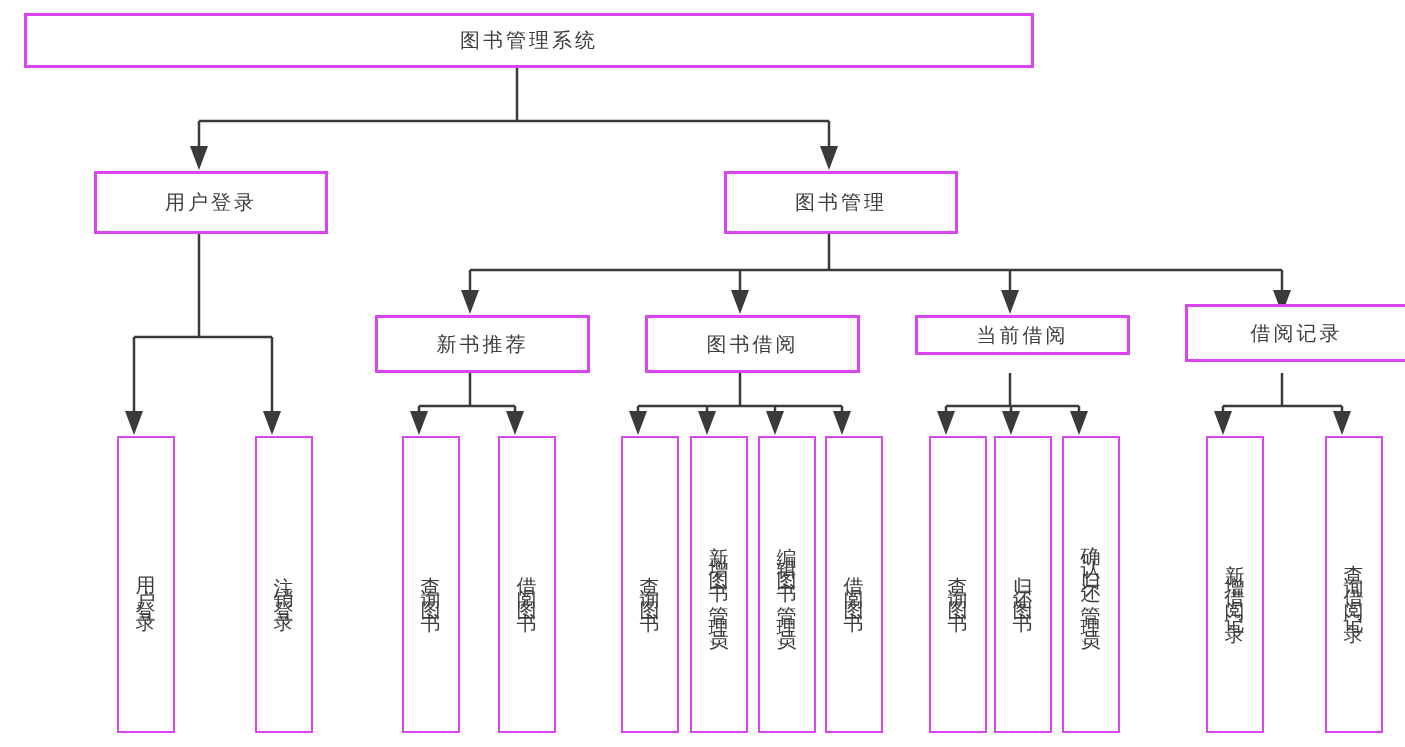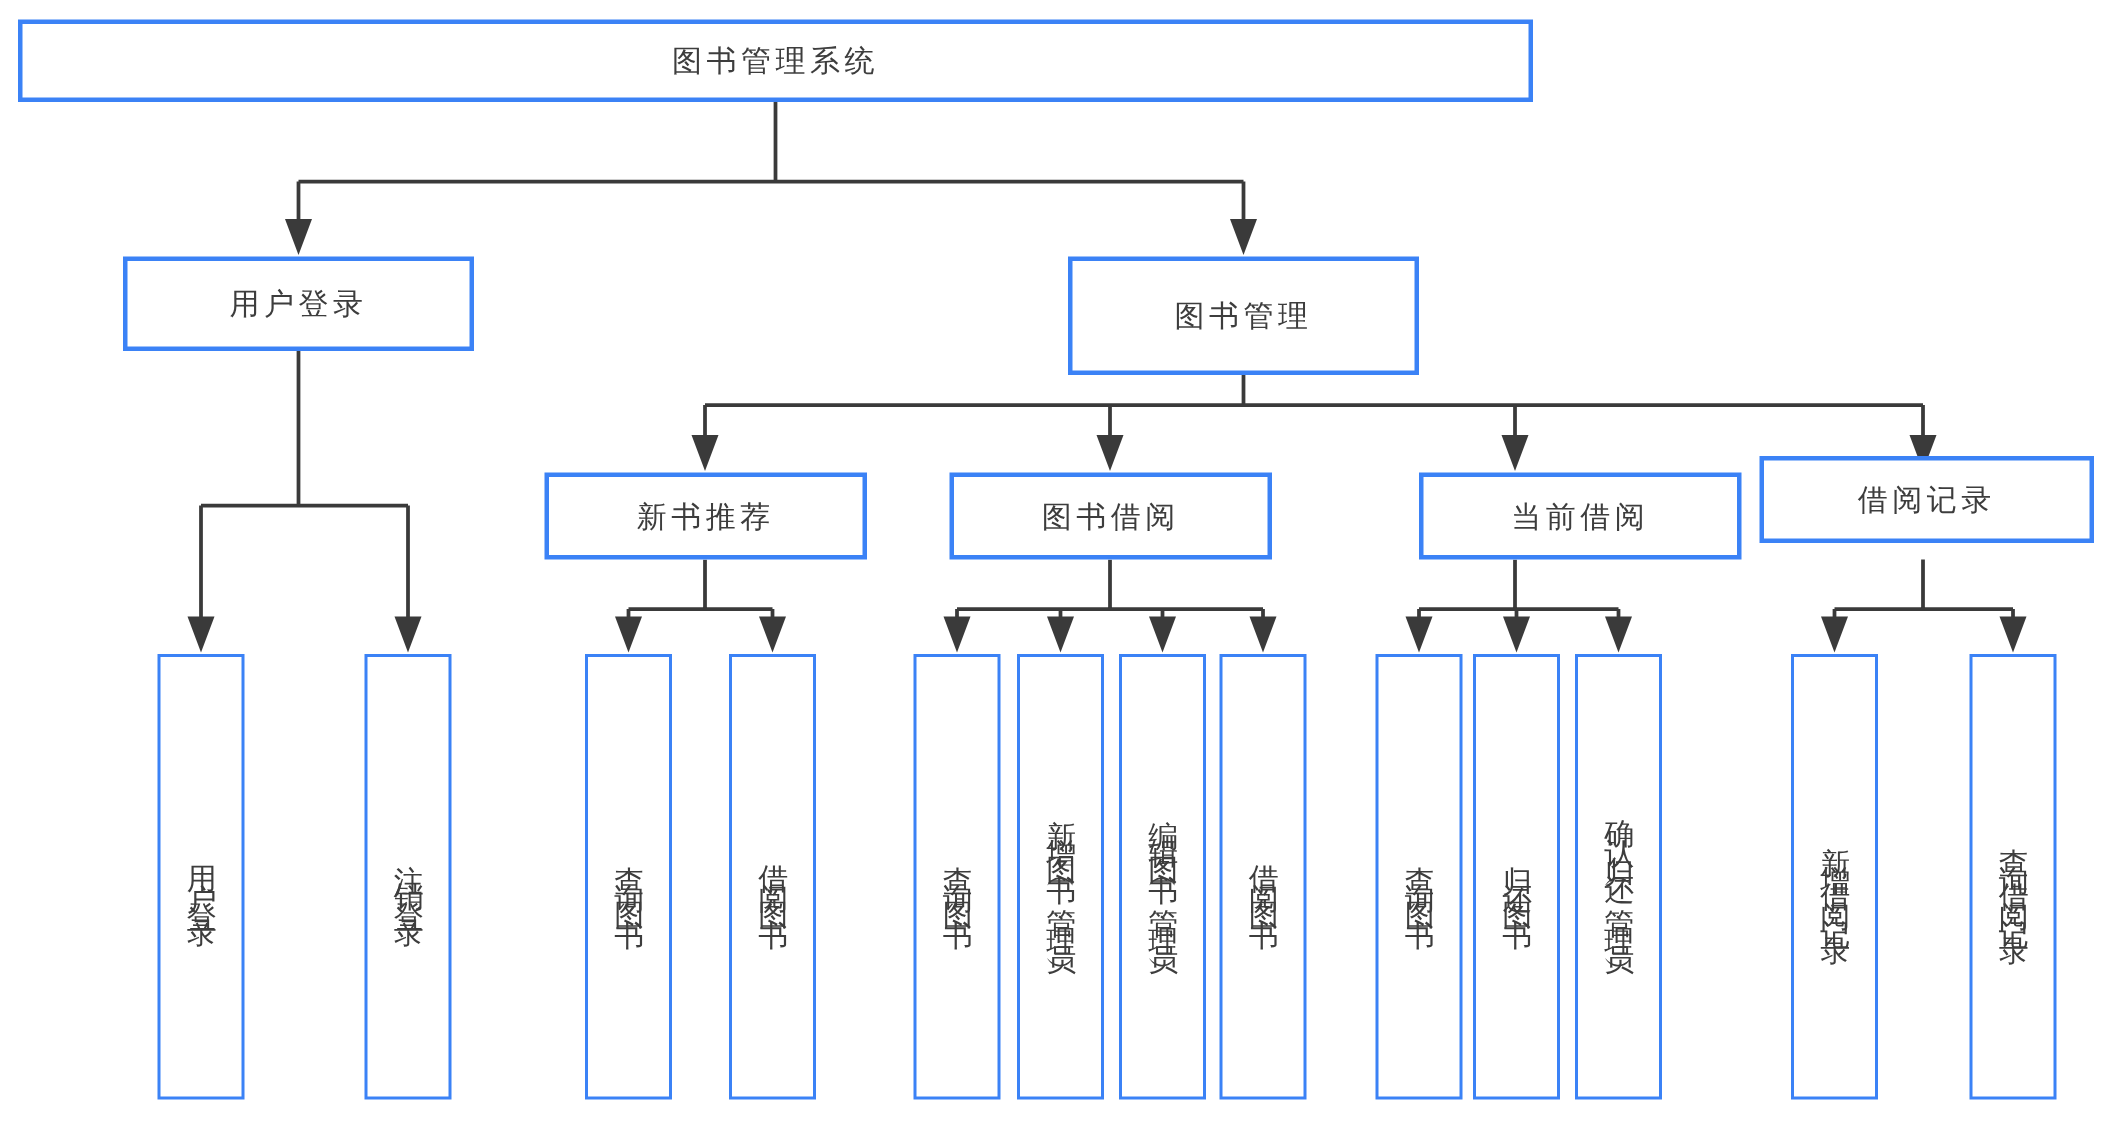--- a/index.html
+++ b/index.html
@@ -14,26 +14,27 @@
   .connectors {
     position: absolute;
     left: 0; top: 0;
     width: 1405px; height: 747px;
     z-index: 1;
   }
   .node {
     position: absolute;
     box-sizing: border-box;
     background: #ffffff;
-    border: 3px solid #3b82f6;
+    border: 3px solid #d946ef;
     color: #3d3d3d;
     display: flex;
     align-items: center;
     justify-content: center;
     z-index: 2;
+    margin-left: 12px;
   }
   .h-node {
     font-size: 20px;
     letter-spacing: 3px;
     white-space: nowrap;
   }
   .leaf {
     border-width: 2.5px;
     writing-mode: vertical-rl;
     text-orientation: mixed;
@@ -86,25 +87,25 @@
       <polygon points="1002,411 1020,411 1011,435"></polygon>
       <polygon points="1070,411 1088,411 1079,435"></polygon>
       <polygon points="1214,411 1232,411 1223,435"></polygon>
       <polygon points="1333,411 1351,411 1342,435"></polygon>
     </g>
   </svg>
 
   <div class="node h-node" style="left:12px; top:13px; width:1010px; height:55px;">图书管理系统</div>
 
   <div class="node h-node" style="left:82px; top:171px; width:234px; height:63px;">用户登录</div>
-  <div class="node h-node" style="left:712px; top:171px; width:234px; height:79px;">图书管理</div>
+  <div class="node h-node" style="left:712px; top:171px; width:234px; height:63px;">图书管理</div>
 
   <div class="node h-node" style="left:633px; top:315px; width:215px; height:58px;">图书借阅</div>
   <div class="node h-node" style="left:363px; top:315px; width:215px; height:58px;">新书推荐</div>
-  <div class="node h-node" style="left:946px; top:315px; width:215px; height:58px;">当前借阅</div>
+  <div class="node h-node" style="left:903px; top:315px; width:215px; height:40px;">当前借阅</div>
   <div class="node h-node" style="left:1173px; top:304px; width:223px; height:58px;">借阅记录</div>
 
   <div class="node leaf" style="left:105px; top:436px; width:58px; height:297px;">用户登录</div>
   <div class="node leaf" style="left:243px; top:436px; width:58px; height:297px;">注销登录</div>
 
   <div class="node leaf" style="left:390px; top:436px; width:58px; height:297px;">查询图书</div>
   <div class="node leaf" style="left:486px; top:436px; width:58px; height:297px;">借阅图书</div>
 
   <div class="node leaf" style="left:609px; top:436px; width:58px; height:297px;">查询图书</div>
   <div class="node leaf" style="left:678px; top:436px; width:58px; height:297px;">新增图书（管理员）</div>

